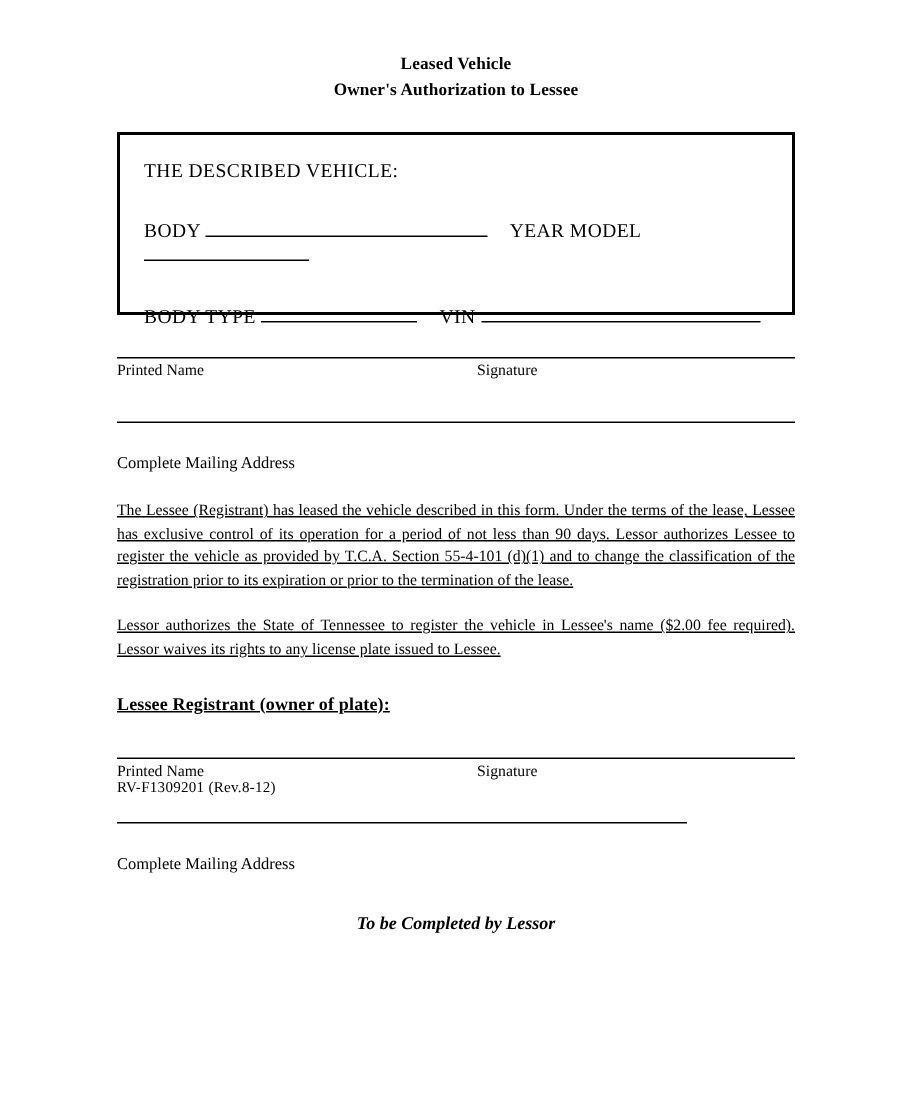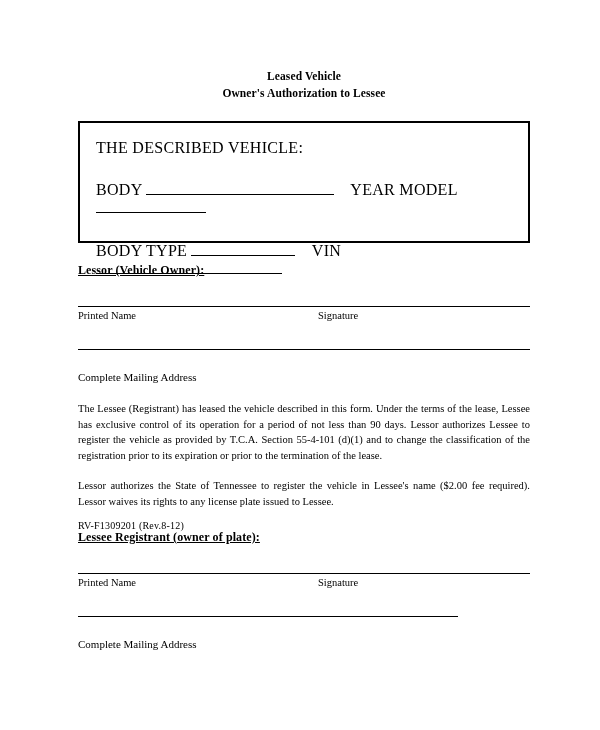--- a/index.html
+++ b/index.html
@@ -12,38 +12,38 @@
     background: #ffffff;
     font-family: "Liberation Serif", serif;
     color: #000000;
     overflow: hidden;
   }
   .page {
     position: relative;
     width: 600px;
     height: 595px;
     box-sizing: border-box;
-    padding: 68px 70px 0 78px;
+    padding: 35px 70px 0 78px;
   }
   .doc-title {
     text-align: center;
     font-weight: bold;
     font-size: 11.5px;
     line-height: 17px;
     letter-spacing: 0.1px;
   }
   .vehicle-box {
     margin-top: 19px;
     border: 2px solid #000;
     box-sizing: border-box;
     padding: 16px 16px 18px 16px;
     height: 122px;
   }
   .vb-line {
-    font-size: 16px;
+    font-size: 13px;
     letter-spacing: 0.3px;
   }
   .vb-line.first { margin-bottom: 24px; }
   .vb-line.second { margin-bottom: 25px; }
   .ul {
     display: inline-block;
     border-bottom: 1px solid #000;
     height: 11px;
     vertical-align: baseline;
   }
@@ -70,20 +70,21 @@
   .label-row .right { margin-left: 182px; text-align: right; }
   .addr-label {
     font-size: 11px;
     margin-top: 21px;
   }
   .body-para {
     font-size: 10.5px;
     line-height: 15.6px;
     text-align: justify;
     margin-top: 18px;
+    text-decoration: underline;
   }
   .body-para.second {
     margin-top: 15px;
   }
   .tbc {
     text-align: center;
     font-style: italic;
     font-weight: bold;
     font-size: 12px;
     margin-top: 26px;
@@ -117,21 +118,20 @@
     </div>
     <div class="vb-line third">
       <span>BODY TYPE</span>
       <span class="ul" style="width:104px;"></span>
       <span style="display:inline-block;width:8px;"></span>
       <span>VIN</span>
       <span class="ul" style="width:186px;"></span>
     </div>
   </div>
 
-  <div class="section-head">Lessor (Vehicle Owner):</div>
 
   <div class="sig-rule"></div>
   <div class="label-row">
     <span class="left">Printed Name</span>
     <span class="right">Signature</span>
   </div>
 
   <div class="sig-rule"></div>
   <div class="addr-label">Complete Mailing Address</div>
 
@@ -142,15 +142,16 @@
 
   <div class="sig-rule"></div>
   <div class="label-row">
     <span class="left">Printed Name</span>
     <span class="right">Signature</span>
   </div>
 
   <div class="sig-rule short"></div>
   <div class="addr-label">Complete Mailing Address</div>
 
+  <div class="tbc">To be Completed by Lessor</div>
 
   <div class="footer">RV-F1309201  (Rev.8-12)</div>
 </div>
 
 </body></html>

